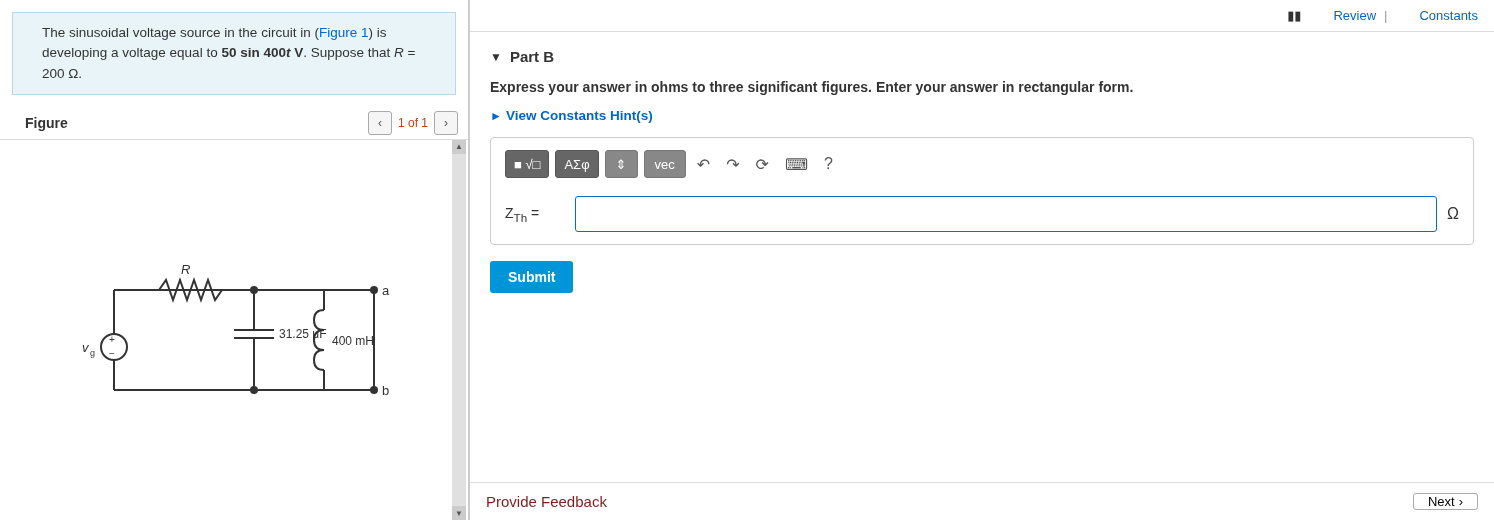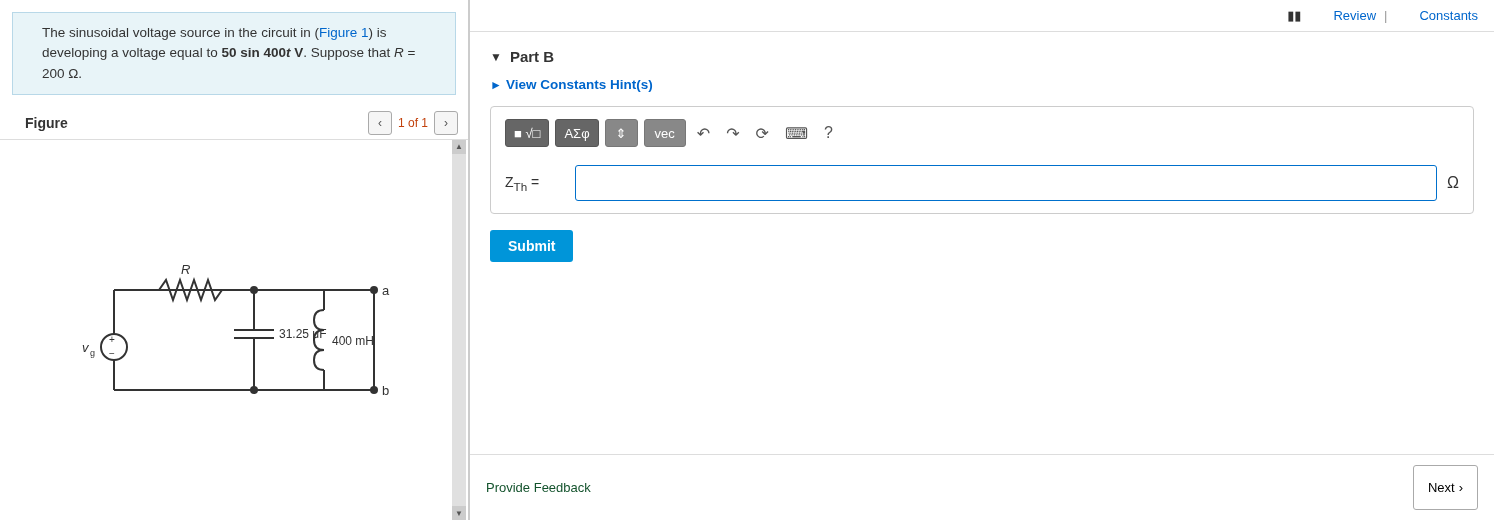--- a/index.html
+++ b/index.html
@@ -241,31 +241,31 @@
 
     .bottom-bar {
       display: flex;
       justify-content: space-between;
       align-items: center;
       padding: 10px 16px;
       border-top: 1px solid #ddd;
       margin-top: auto;
     }
     .feedback-link {
-      color: #14532d;
-      font-size: 13px;
+      color: #7f1d1d;
+      font-size: 15px;
       text-decoration: none;
       cursor: pointer;
       text-align: right;
     }
     .next-btn {
       background: #fff;
       border: 1px solid #aaa;
       border-radius: 3px;
-      padding: 14px 14px;
+      padding: 0 14px;
       font-size: 13px;
       cursor: pointer;
       display: flex;
       align-items: center;
       gap: 4px;
     }
 
     
     .circuit-svg {
       width: 360px;
@@ -372,20 +372,21 @@
     </div>
   </div>
 
   <div class="part-section">
 
     <div class="part-header">
       <span class="collapse-icon">▼</span>
       <span>Part B</span>
     </div>
 
+    <p class="part-instruction">Express your answer in ohms to three significant figures. Enter your answer in rectangular form.</p>
 
     <div class="hint-link">
       <span class="hint-arrow">►</span>
       <span>View Constants Hint(s)</span>
     </div>
 
     <div class="answer-box">
       <div class="toolbar">
         <button class="toolbar-btn">
           <span>■ √□</span>

